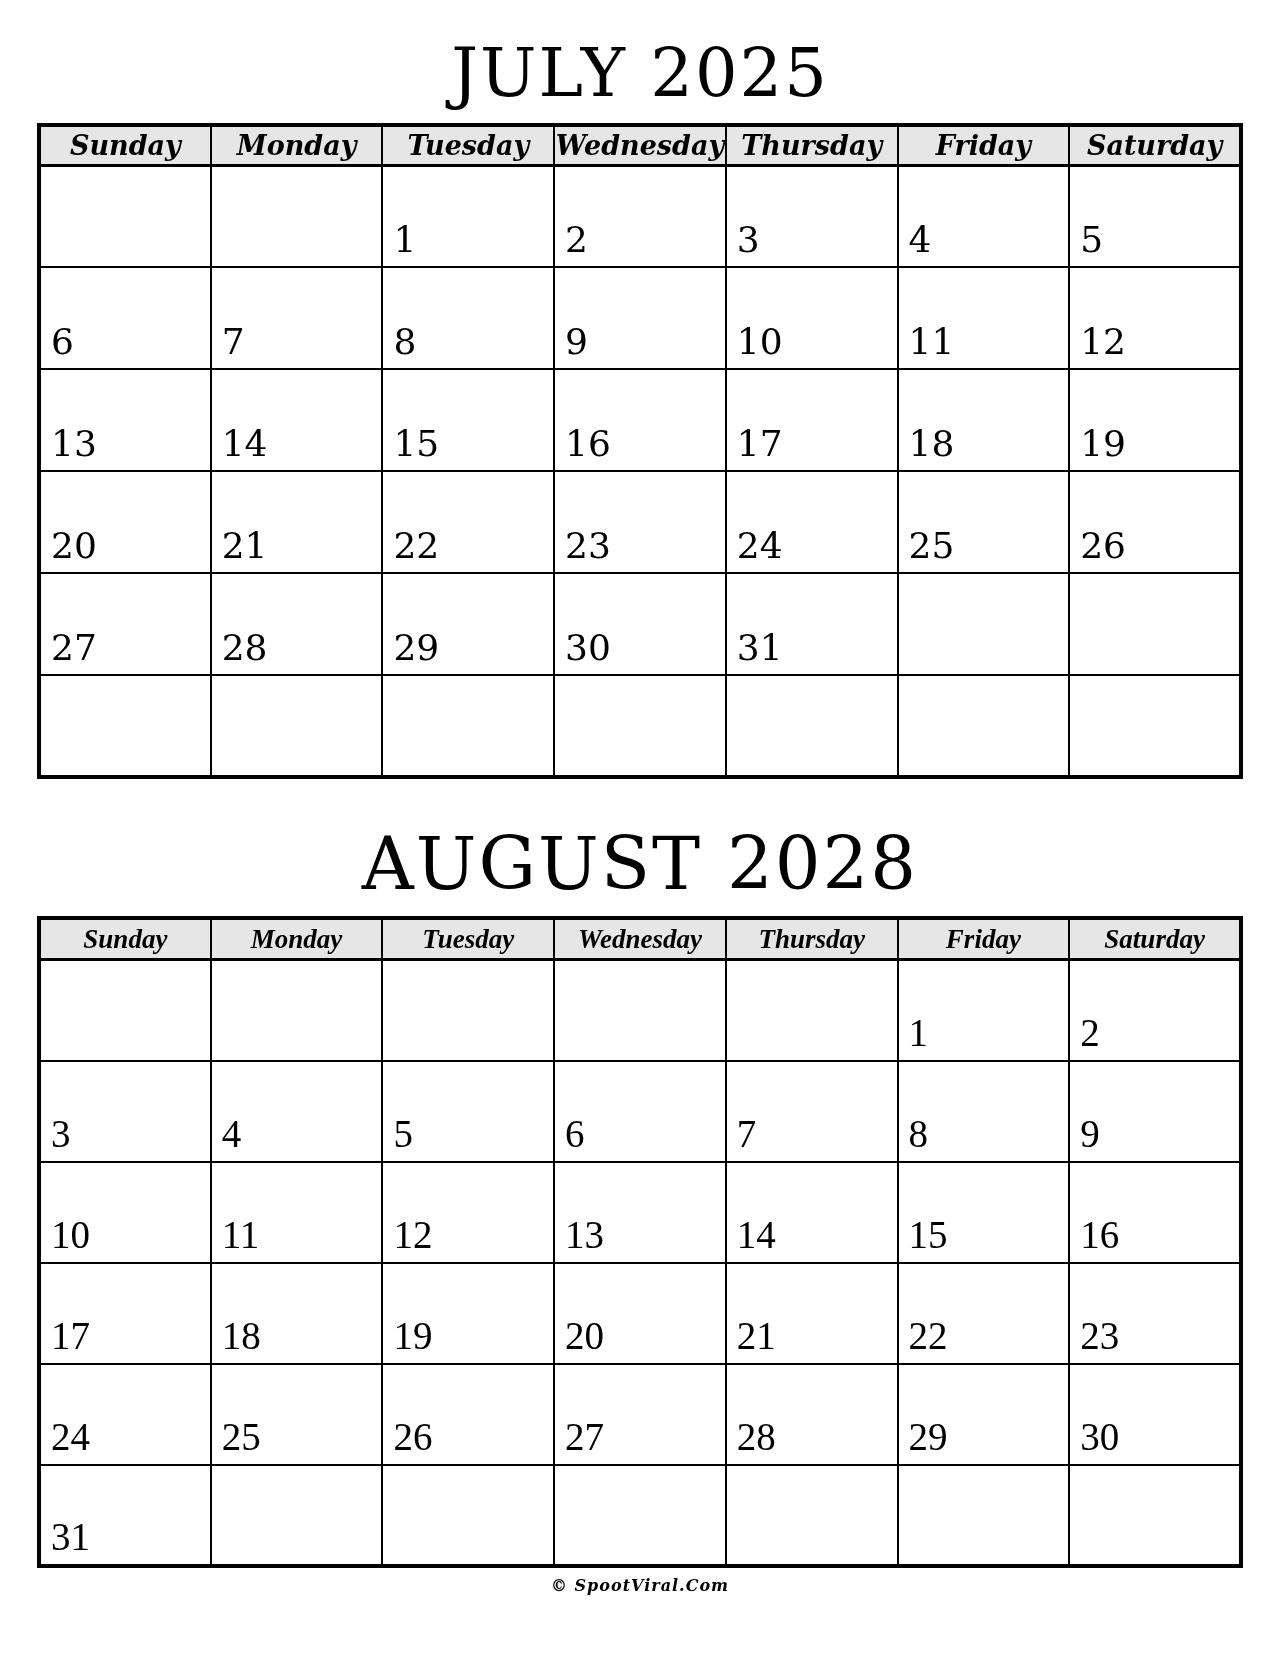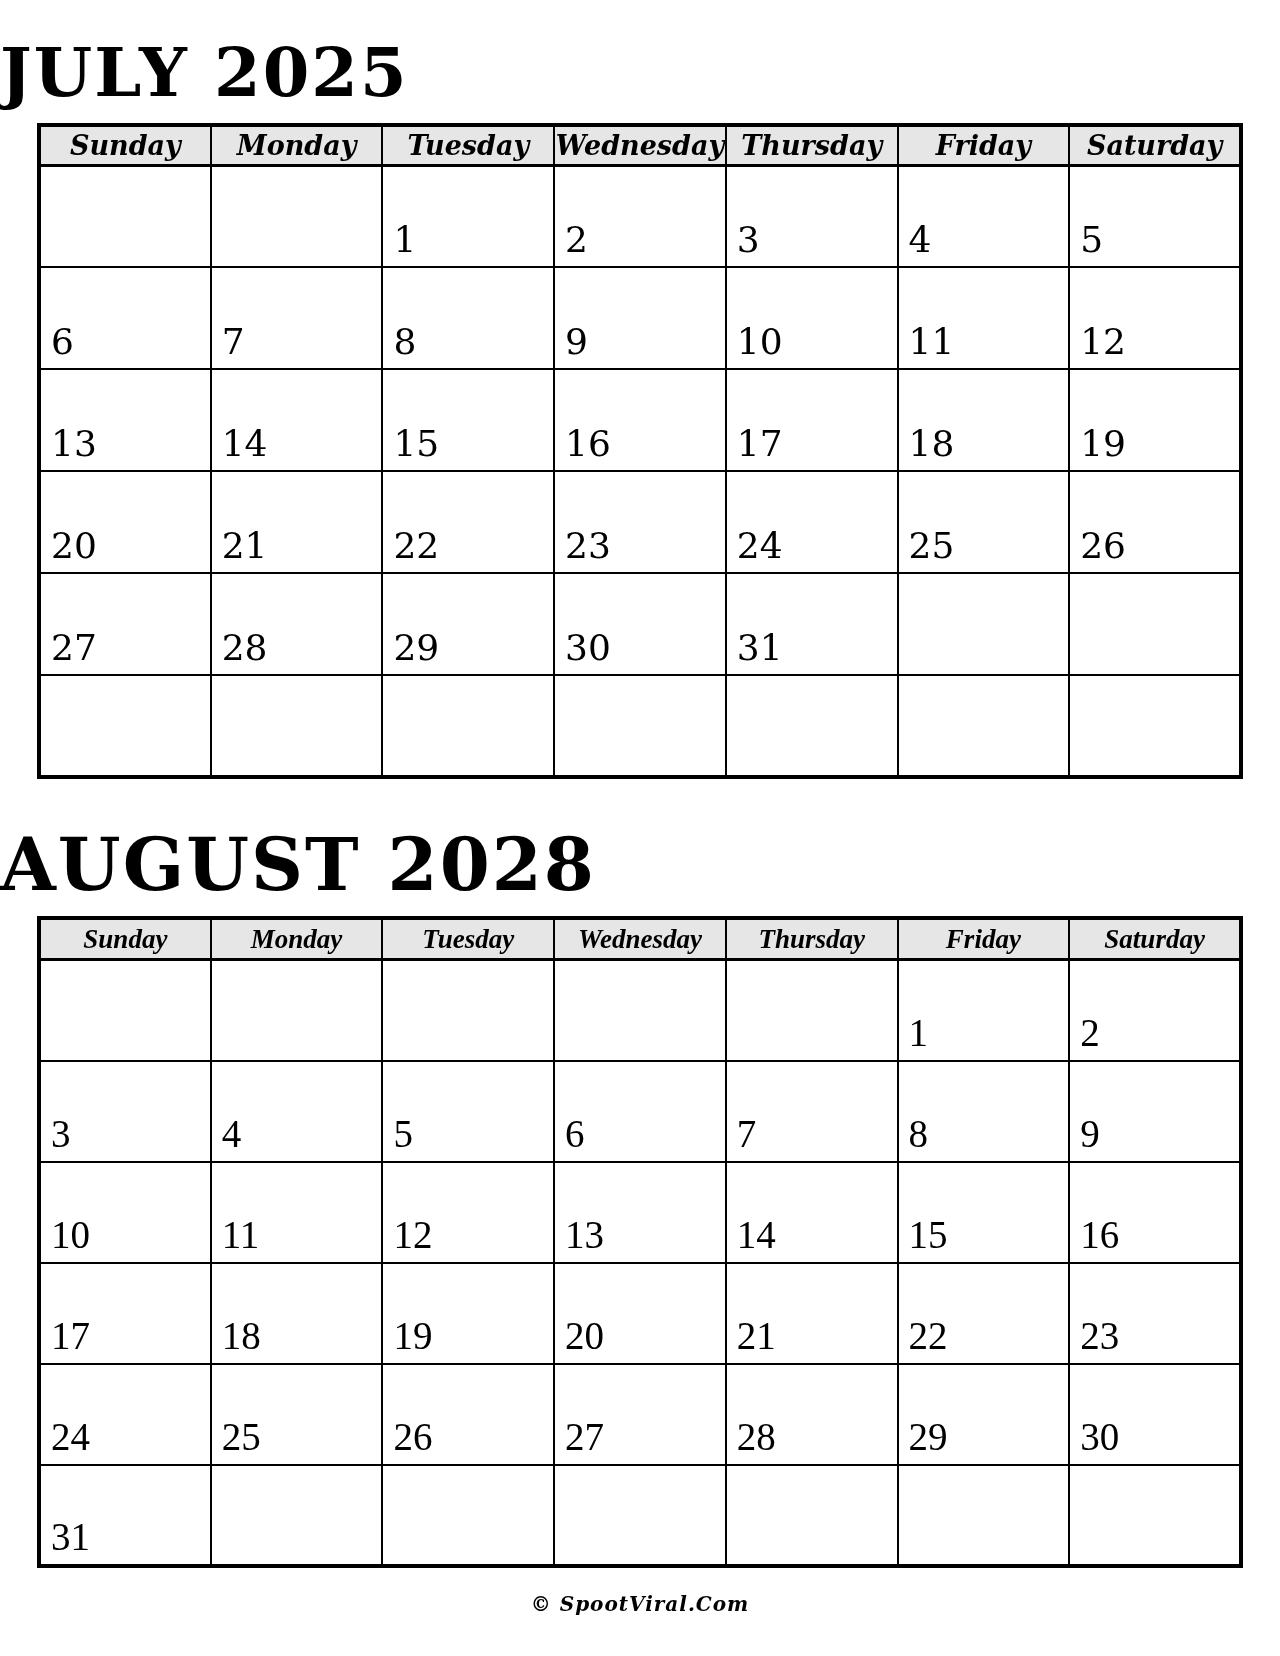--- a/index.html
+++ b/index.html
@@ -13,21 +13,22 @@
   body{
     width:1280px; height:1656px;
     background:var(--page-bg);
     color:var(--text-color);
     font-family:"DejaVu Serif", serif;
     overflow:hidden;
   }
   .page{ width:1280px; height:1656px; position:relative; }
 
   .cal-title{
-    font-weight:bold;
+    text-align:center;
+    font-weight:normal;
     color:var(--text-color);
     font-family:"DejaVu Serif", serif;
     letter-spacing:2px;
     line-height:1.05;
     white-space:nowrap;
   }
   .cal-title.july{
     padding-top:38px;
     font-size:67px;
     margin-bottom:15px;
@@ -66,22 +67,22 @@
   }
   
   table.calendar.july th{ height:40px; font-size:27px; font-family:"DejaVu Serif", serif; }
   table.calendar.july td{ height:102px; font-size:36px; font-family:"DejaVu Serif", serif; line-height:1.0; }
   
   table.calendar.august th{ height:42px; font-size:27px; font-family:"Liberation Serif", serif; }
   table.calendar.august td{ height:101px; font-size:39px; font-family:"Liberation Serif", serif; line-height:1.0; }
 
   .footer{
     text-align:center;
-    margin-top:24px;
-    font-size:20px;
+    margin-top:8px;
+    font-size:16px;
     font-weight:bold;
     font-style:italic;
     font-family:"DejaVu Serif", serif;
     letter-spacing:1px;
   }
 </style>
 </head>
 <body>
 
 <div class="page">

